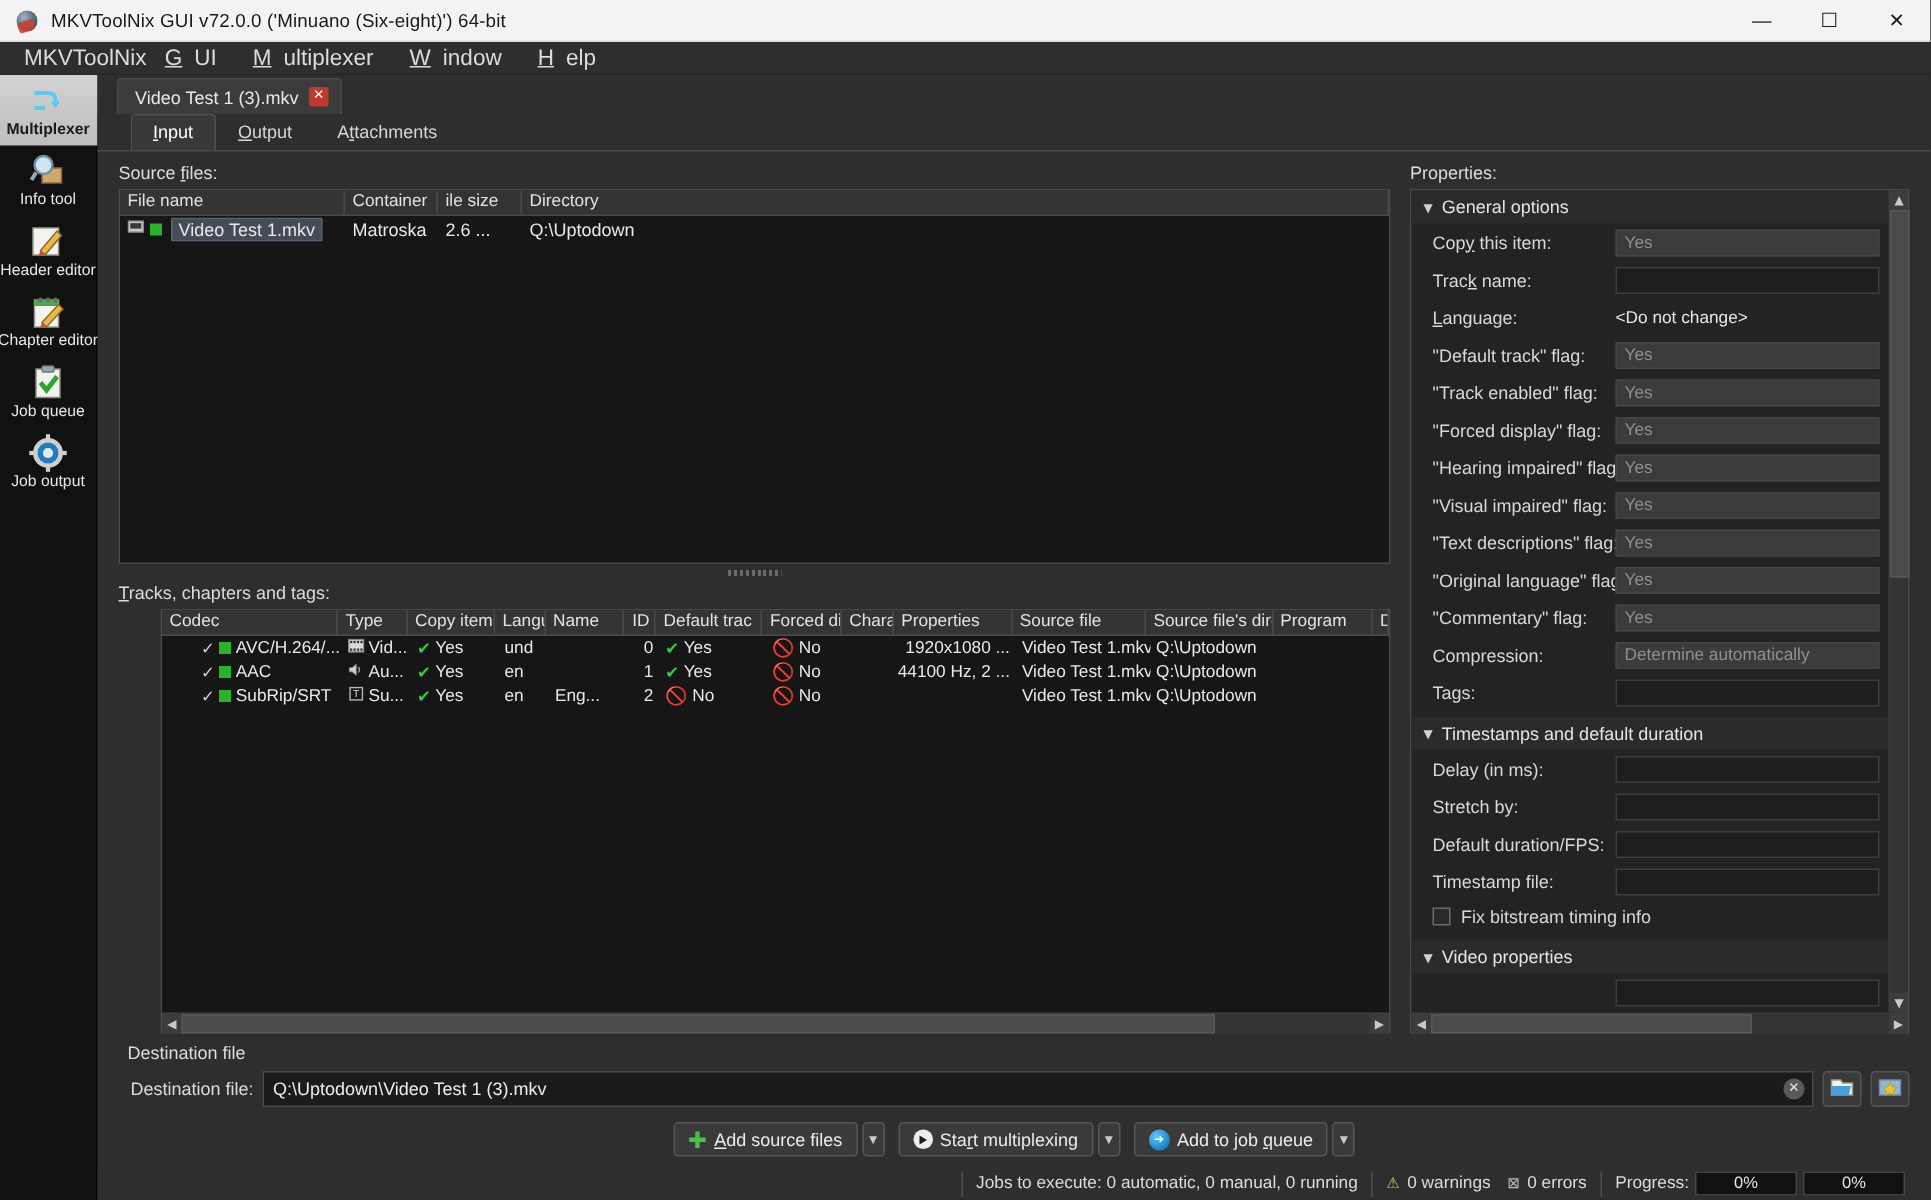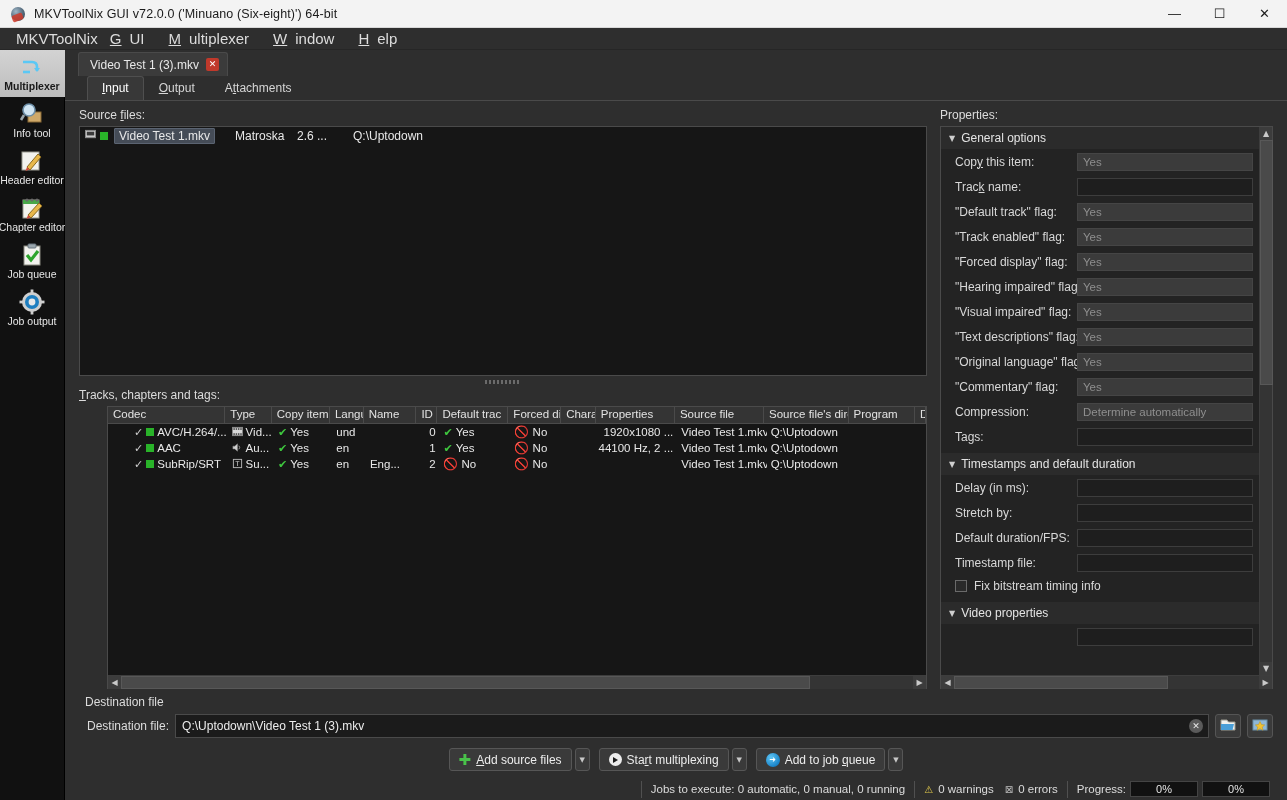--- a/index.html
+++ b/index.html
@@ -290,20 +290,26 @@
         <div class="stab"><span class="u">O</span>utput</div>
         <div class="stab">A<span class="u">t</span>tachments</div>
       </div>
 
       <div class="panes">
 
         <div class="leftpane">
           <div class="pane-label">Source <span class="u">f</span>iles:</div>
 
           <div class="srcbox">
+            <div class="tblhead">
+              <div style="width:150px">File name</div>
+              <div style="width:62px">Container</div>
+              <div style="width:56px">ile size</div>
+              <div style="flex:1">Directory</div>
+            </div>
             <div class="srcrow">
               <div style="width:150px">
                 <span>
                   <svg width="11" height="11" viewBox="0 0 12 12">
                       <rect x="0.5" y="1.5" width="11" height="8" fill="#c9c9c9" stroke="#8a8a8a"></rect>
                       <rect x="2" y="3" width="8" height="4" fill="#3a3a3a"></rect>
                     </svg>
                 </span>
                 <span class="sq"></span>
                 <span class="sel-name">Video Test 1.mkv</span>
@@ -485,20 +491,24 @@
                   <span>General options</span>
                 </div>
 
                 <div class="prow">
                   <div class="plabel">Cop<span class="u">y</span> this item:</div>
                   <div class="pfield disabled">Yes</div>
                 </div>
                 <div class="prow">
                   <div class="plabel">Trac<span class="u">k</span> name:</div>
                   <div class="pfield empty"></div>
+                </div>
+                <div class="prow">
+                  <div class="plabel"><span class="u">L</span>anguage:</div>
+                  <div class="pfield plain">&lt;Do not change&gt;</div>
                 </div>
                 <div class="prow">
                   <div class="plabel">"Default track" flag:</div>
                   <div class="pfield disabled">Yes</div>
                 </div>
                 <div class="prow">
                   <div class="plabel">"Track enabled" flag:</div>
                   <div class="pfield disabled">Yes</div>
                 </div>
                 <div class="prow">

